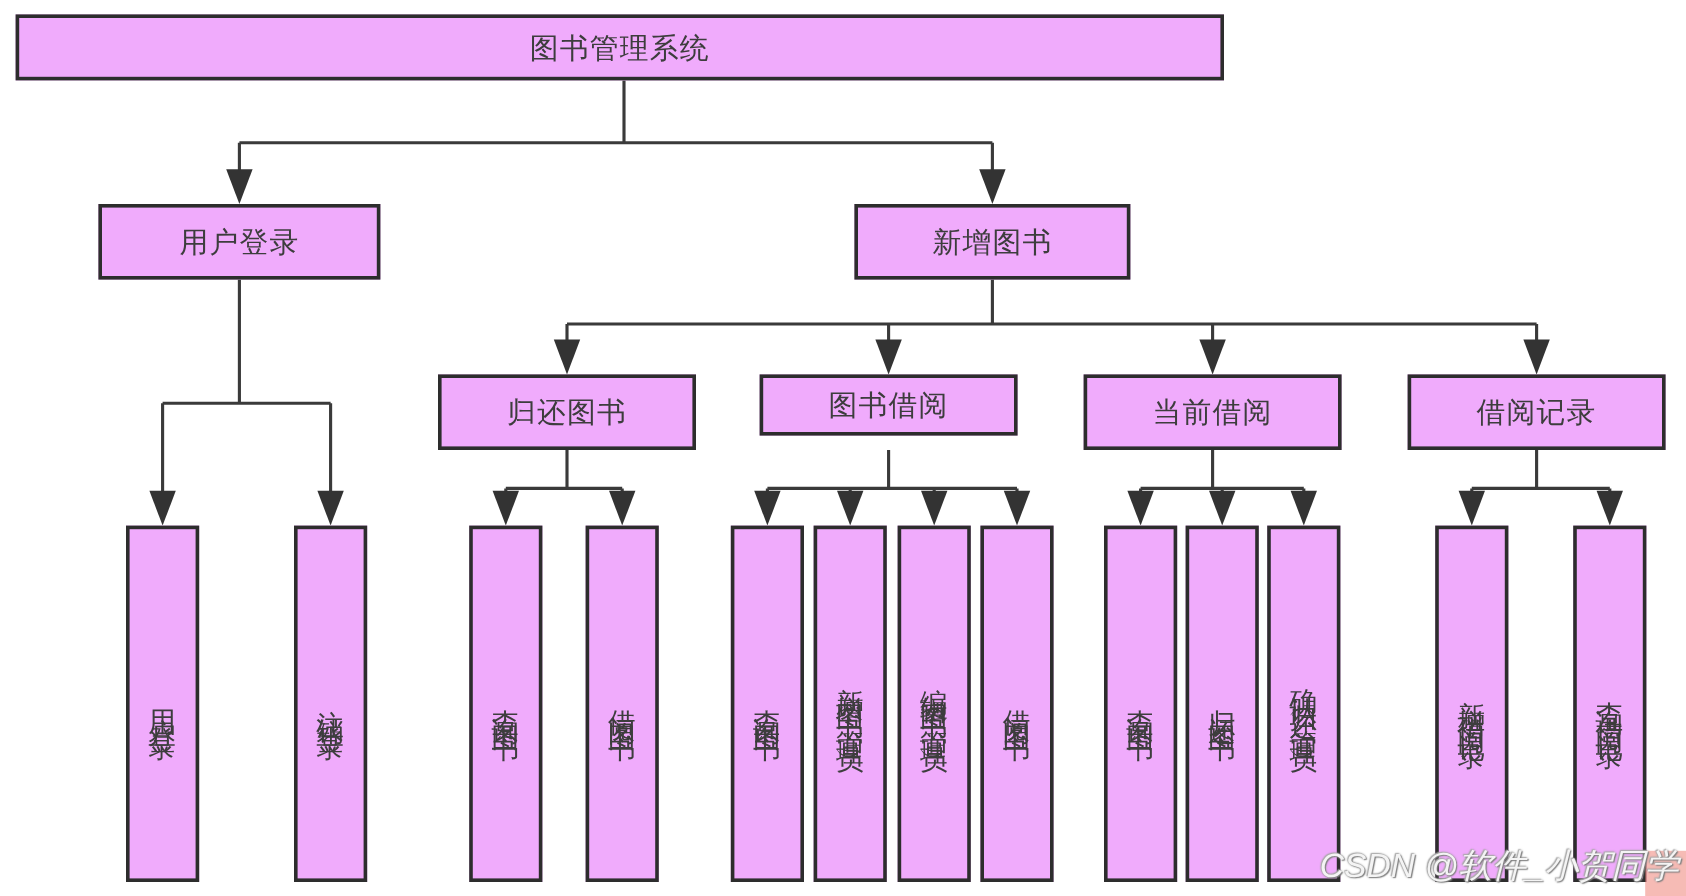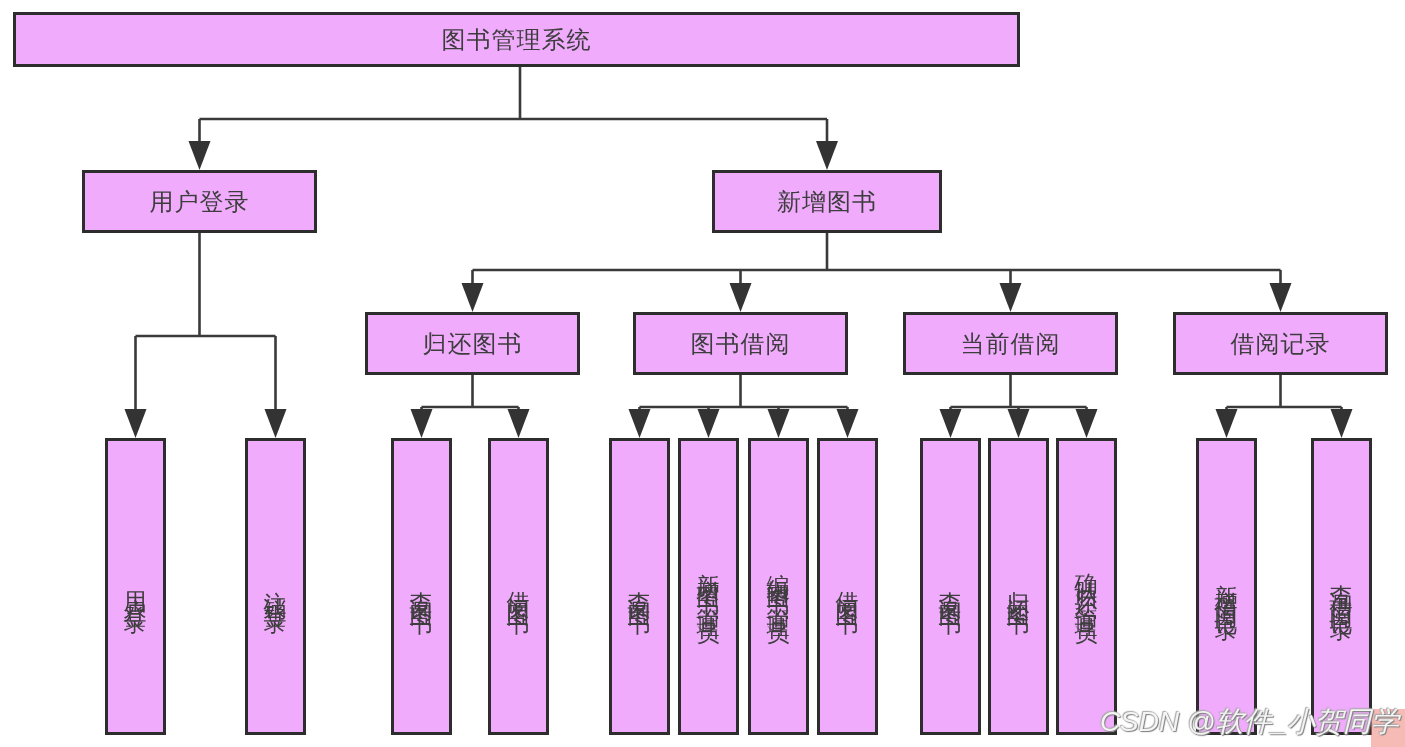--- a/index.html
+++ b/index.html
@@ -133,21 +133,21 @@
   <div class="box" style="left:82px; top:170px; width:235px; height:63px;">
     <span class="hlabel">用户登录</span>
   </div>
   <div class="box" style="left:712px; top:170px; width:230px; height:63px;">
     <span class="hlabel">新增图书</span>
   </div>
 
   <div class="box" style="left:365px; top:312px; width:215px; height:63px;">
     <span class="hlabel">归还图书</span>
   </div>
-  <div class="box" style="left:633px; top:312px; width:215px; height:63px;">
+  <div class="box" style="left:633px; top:312px; width:215px; height:51px;">
     <span class="hlabel">图书借阅</span>
   </div>
   <div class="box" style="left:1173px; top:312px; width:215px; height:63px;">
     <span class="hlabel">借阅记录</span>
   </div>
   <div class="box" style="left:903px; top:312px; width:215px; height:63px;">
     <span class="hlabel">当前借阅</span>
   </div>
 
   <div class="box" style="left:105px; top:438px; width:61px; height:297px;">

